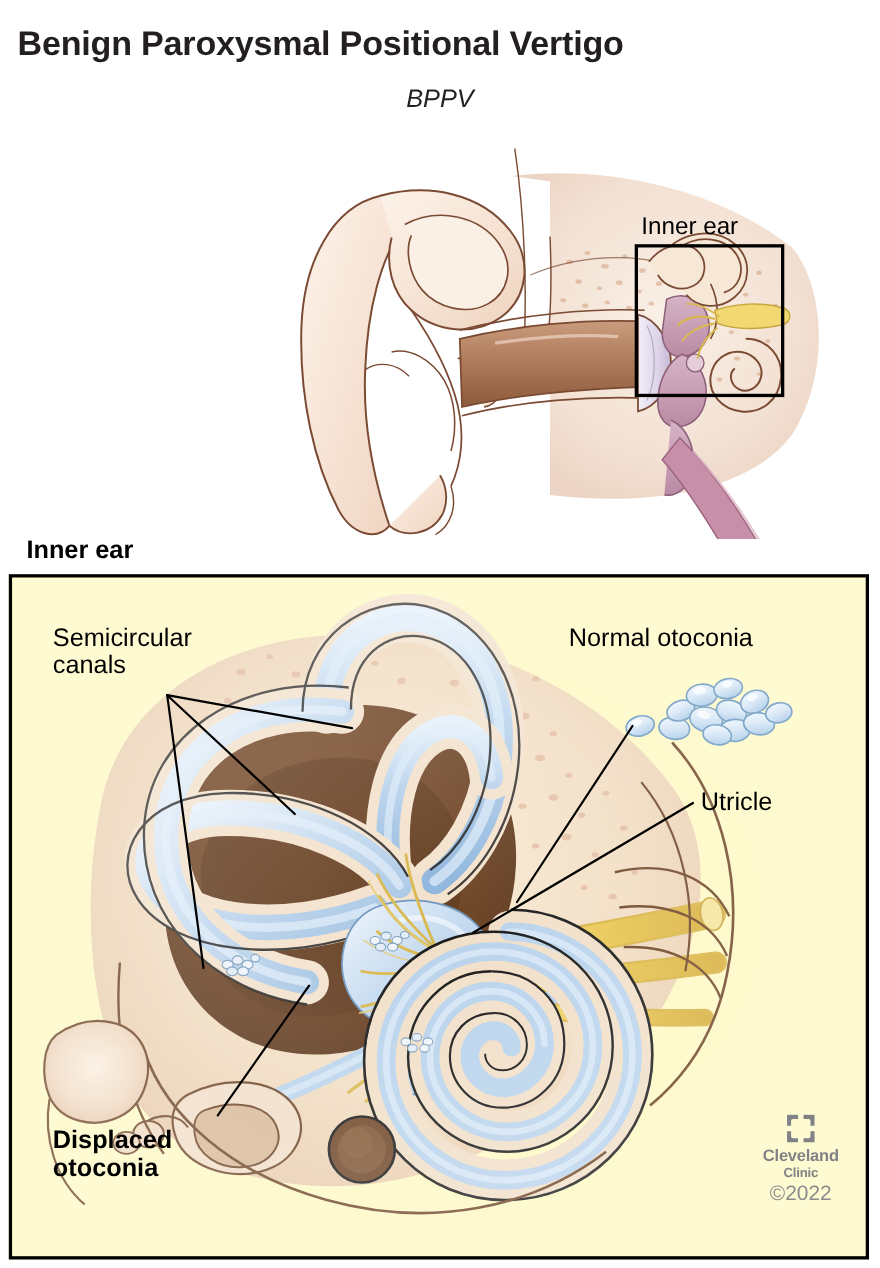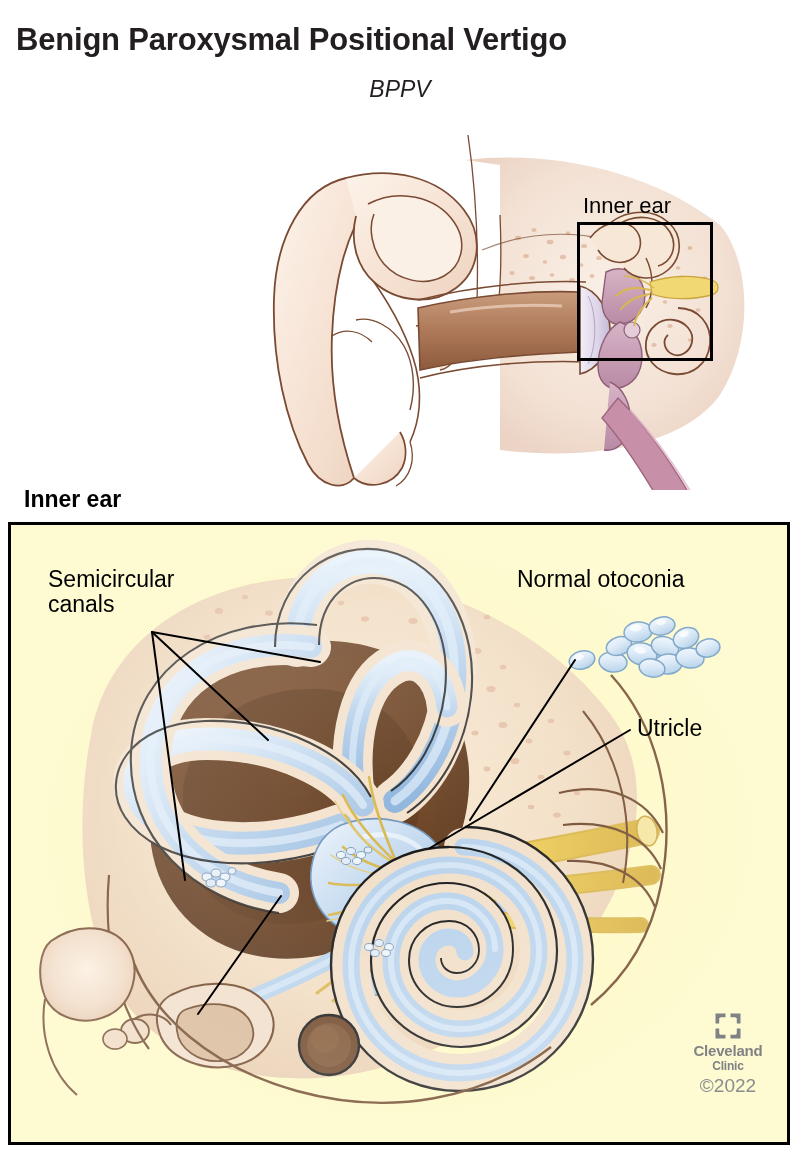--- a/index.html
+++ b/index.html
@@ -567,20 +567,22 @@
       <div class="brand1">Cleveland</div>
       <div class="brand2">Clinic</div>
       <div class="copyright">©2022</div>
     </div>
   </div>
 
   <div class="anno" id="anno-semicircular">Semicircular
 canals</div>
   <div class="anno" id="anno-normal-otoconia">Normal otoconia</div>
   <div class="anno" id="anno-utricle">Utricle</div>
+  <div class="anno bold" id="anno-displaced">Displaced
+otoconia</div>
 
   <svg id="otoconia-cluster" style="position:absolute; left:566px; top:608px; width:160px; height:82px;" viewBox="0 0 160 82">
     <defs>
       <linearGradient id="oGrad" x1="0" y1="0" x2="0.3" y2="1">
         <stop offset="0%" stop-color="#f4fafe"></stop>
         <stop offset="55%" stop-color="#dceaf7"></stop>
         <stop offset="100%" stop-color="#bdd6ec"></stop>
       </linearGradient>
     </defs>
     <g stroke="#82a9cb" stroke-width="1.5" fill="url(#oGrad)">

